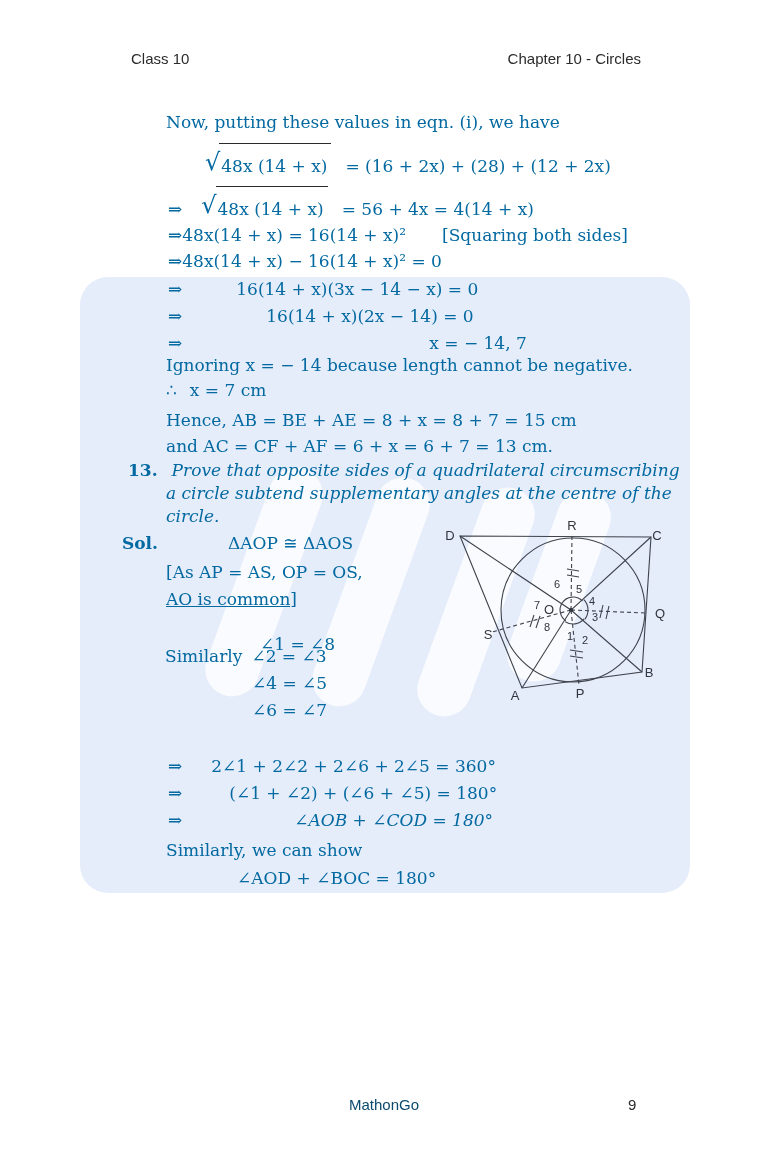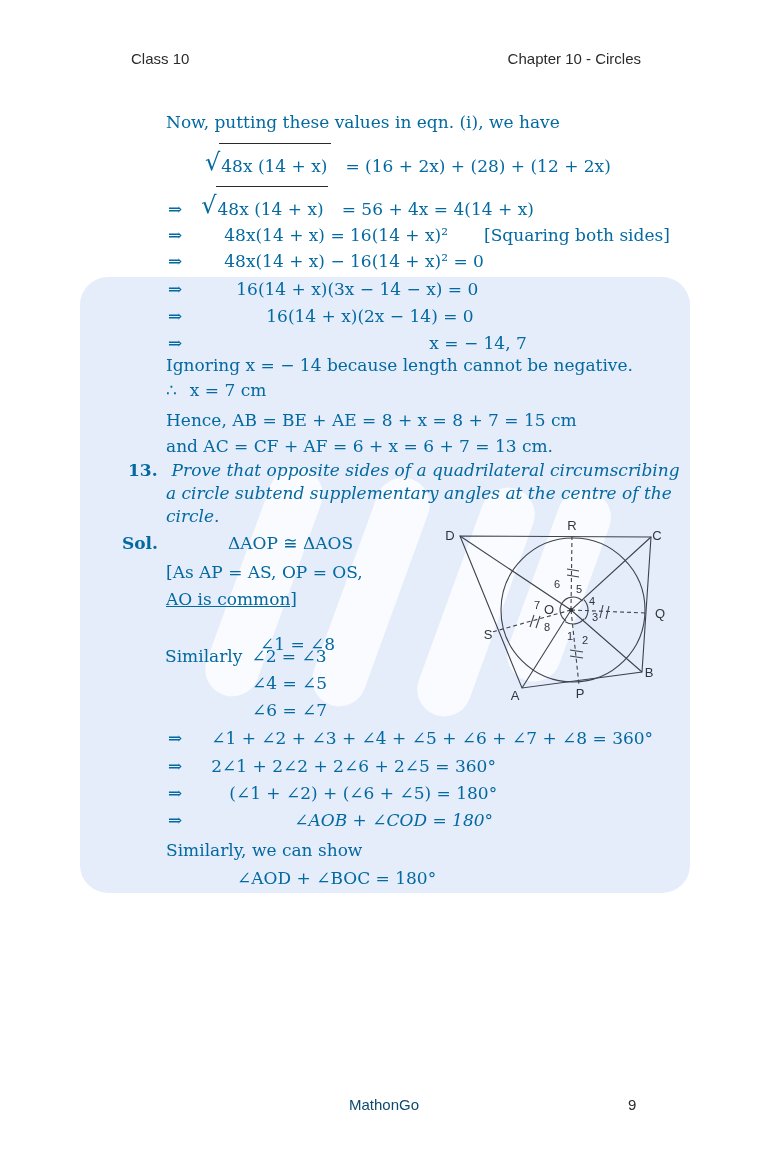--- a/index.html
+++ b/index.html
@@ -62,21 +62,21 @@
   .l-ang2{left:165px;top:645px;}
   .l-ang3{left:252px;top:672px;}
   .l-ang4{left:252px;top:699px;}
   .l-sum1{left:168px;top:727px;}
   .l-sum2{left:168px;top:755px;}
   .l-sum3{left:168px;top:782px;}
   .l-sum4{left:168px;top:809px;font-style:italic;}
   .l-sim2{left:166px;top:839px;}
   .l-final{left:237px;top:867px;}
 
-  .ml19{margin-left:19px;} .ml42{margin-left:42px;} .ml54{margin-left:54px;}
+  .ml19{margin-left:19px;} .ml42{} .ml54{margin-left:54px;}
   .ml84{margin-left:84px;} .ml247{margin-left:247px;} .ml29{margin-left:29px;}
   .ml47{margin-left:47px;} .ml112{margin-left:112px;} .ml36{margin-left:36px;}
   .ml70{margin-left:70px;} .ml14{margin-left:14px;} .ml13{margin-left:13px;}
   .ml9{margin-left:9px;}
 
   .diagram{position:absolute;left:440px;top:508px;width:240px;height:205px;}
   .dg-line{stroke:#3e434c;stroke-width:1.1;fill:none;}
   .dg-dash{stroke-dasharray:4 3;}
   .dg-label{font:13px "Liberation Sans","DejaVu Sans",sans-serif;fill:#31353d;text-anchor:middle;}
   .dg-num{font:11px "Liberation Sans","DejaVu Sans",sans-serif;fill:#31353d;text-anchor:middle;}
@@ -146,23 +146,20 @@
   </div>
   <div class="tl l-as2">AO is common]</div>
 
   <div class="tl l-ang1">∠1 = ∠8</div>
   <div class="tl l-ang2">
     <span>Similarly</span><span class="ml9">∠2 = ∠3</span>
   </div>
   <div class="tl l-ang3">∠4 = ∠5</div>
   <div class="tl l-ang4">∠6 = ∠7</div>
 
-  <div class="tl l-sum1">
-    <span class="arr">⇒</span><span class="ml29">∠1 + ∠2 + ∠3 + ∠4 + ∠5 + ∠6 + ∠7 + ∠8 = 360°</span>
-  </div>
   <div class="tl l-sum2">
     <span class="arr">⇒</span><span class="ml29">2∠1 + 2∠2 + 2∠6 + 2∠5 = 360°</span>
   </div>
   <div class="tl l-sum3">
     <span class="arr">⇒</span><span class="ml47">(∠1 + ∠2) + (∠6 + ∠5) = 180°</span>
   </div>
   <div class="tl l-sum4">
     <span class="arr">⇒</span><span class="ml112">∠AOB + ∠COD = 180°</span>
   </div>
 

